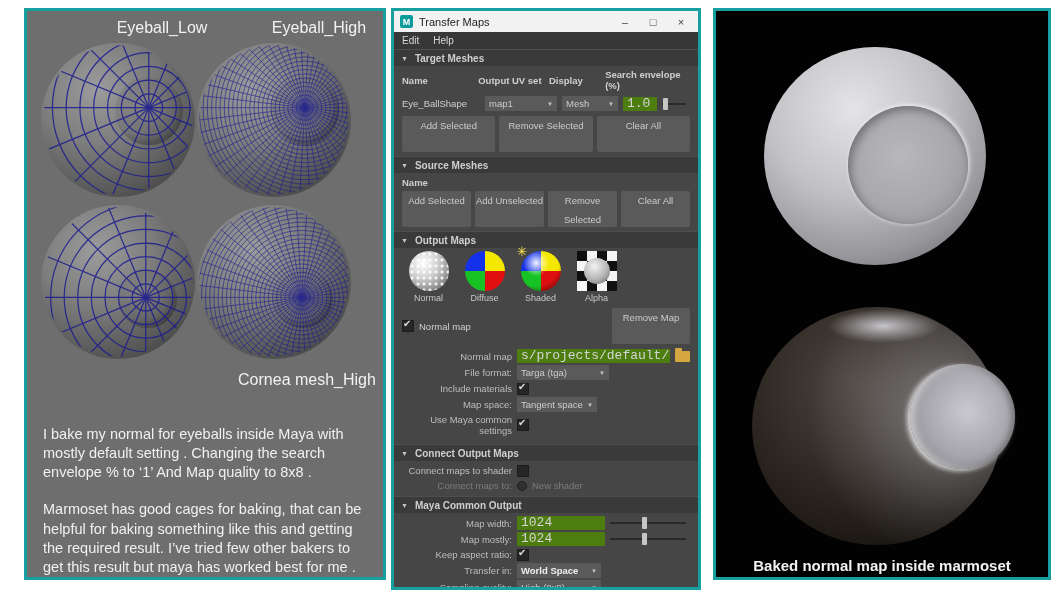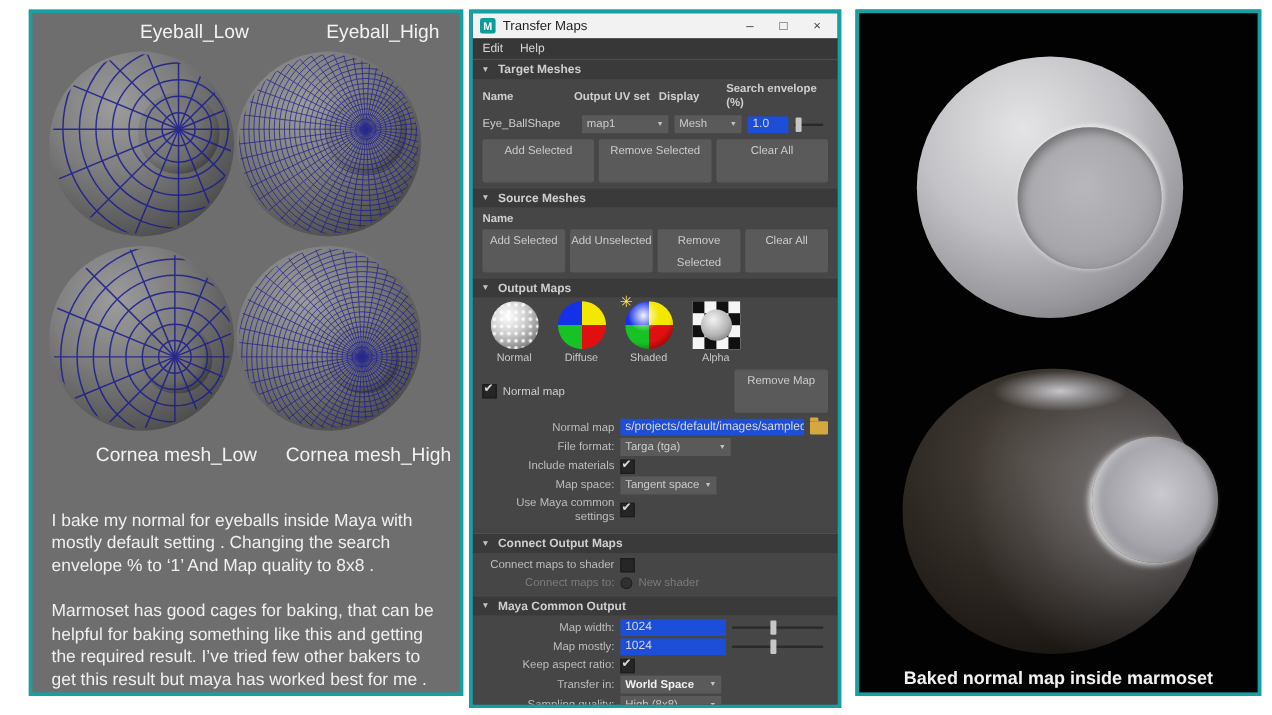--- a/index.html
+++ b/index.html
@@ -29,22 +29,22 @@
   .menu-item{color:#d8d8d8;font-size:10px;}
   .sechdr{height:16px;background:#3a3a3a;display:flex;align-items:center;gap:7px;
     padding:0 7px;color:#cfcfcf;font-size:10px;font-weight:bold;flex-shrink:0;border-top:1px solid #4e4e4e;}
   .tri{font-size:7px;color:#c2c2c2;}
   .secbody{background:#464646;padding:2px 0 3px 0;}
   .row{display:flex;align-items:center;gap:5px;padding:1px 8px;min-height:13px;}
   .lbl{width:110px;text-align:right;color:#bdbdbd;font-size:9.5px;flex-shrink:0;}
   .lbl.dis{color:#7c7c7c;}
   .colhdr{color:#cfcfcf;font-size:9.5px;font-weight:bold;}
   .val{color:#cfcfcf;font-size:9.5px;}
-  .field{background:#1d4ed8;color:#d6d6d6;font-size:10px;height:14px;line-height:14px;
-    padding:0 4px;box-sizing:border-box;}
+  .field{background:#4d7c0f;color:#d6d6d6;font-size:13px;height:14px;line-height:14px;
+    padding:0 4px;box-sizing:border-box;font-family:Liberation Mono, monospace;}
   .dd{background:#5a5a5a;color:#cccccc;font-size:9.5px;height:15px;display:flex;
     align-items:center;padding:0 4px;box-sizing:border-box;}
   .dd .arr{margin-left:auto;font-size:6px;color:#c4c4c4;padding-left:4px;}
   .mbtn{background:#5a5a5a;color:#cccccc;font-size:9.5px;text-align:center;height:36px;
     line-height:19px;border-radius:2px;flex:1;cursor:default;}
   .cb{width:10px;height:10px;background:#262626;border:1px solid #1c1c1c;position:relative;flex-shrink:0;}
   .cb.on::after{content:"✔";position:absolute;left:0px;top:-3px;color:#dadada;font-size:10px;}
   .radio{width:8px;height:8px;border-radius:50%;background:#303030;border:1px solid #222;flex-shrink:0;}
   .radio.on{background:#8a8a8a;}
   .slider{flex:1;height:2px;background:#2a2a2a;position:relative;margin-right:4px;}
@@ -345,21 +345,20 @@
           <line x1="68" y1="60" x2="122.07604267177159" y2="14.624812538589573"></line>
           <line x1="68" y1="60" x2="126.9781375578674" y2="21.209468701722194"></line>
           <line x1="68" y1="60" x2="131.08265430953765" y2="28.3187002561326"></line>
           <line x1="68" y1="60" x2="134.3340863789483" y2="35.85636704081962"></line>
           <line x1="68" y1="60" x2="136.68846372514005" y2="43.72053504326631"></line>
           <line x1="68" y1="60" x2="138.1139474334019" y2="51.80485488209303"></line>
         </g>
       </svg>
   </div>
 
-  <div class="mesh-label" style="left:40px;top:360px;">Cornea mesh_Low</div>
   <div class="mesh-label" style="left:200px;top:360px;">Cornea mesh_High</div>
 
   <div id="left-text">
     <p>I bake my normal for eyeballs inside Maya with mostly default setting . Changing the search envelope % to ‘1’ And Map quality to 8x8 .</p>
     <p>Marmoset has good cages for baking, that can be helpful for baking something like this and getting the required result. I’ve tried few other bakers to get this result but maya has worked best for me .</p>
   </div>
 </div>
 
 <div id="maya-window" class="panel">
   <div id="titlebar">

